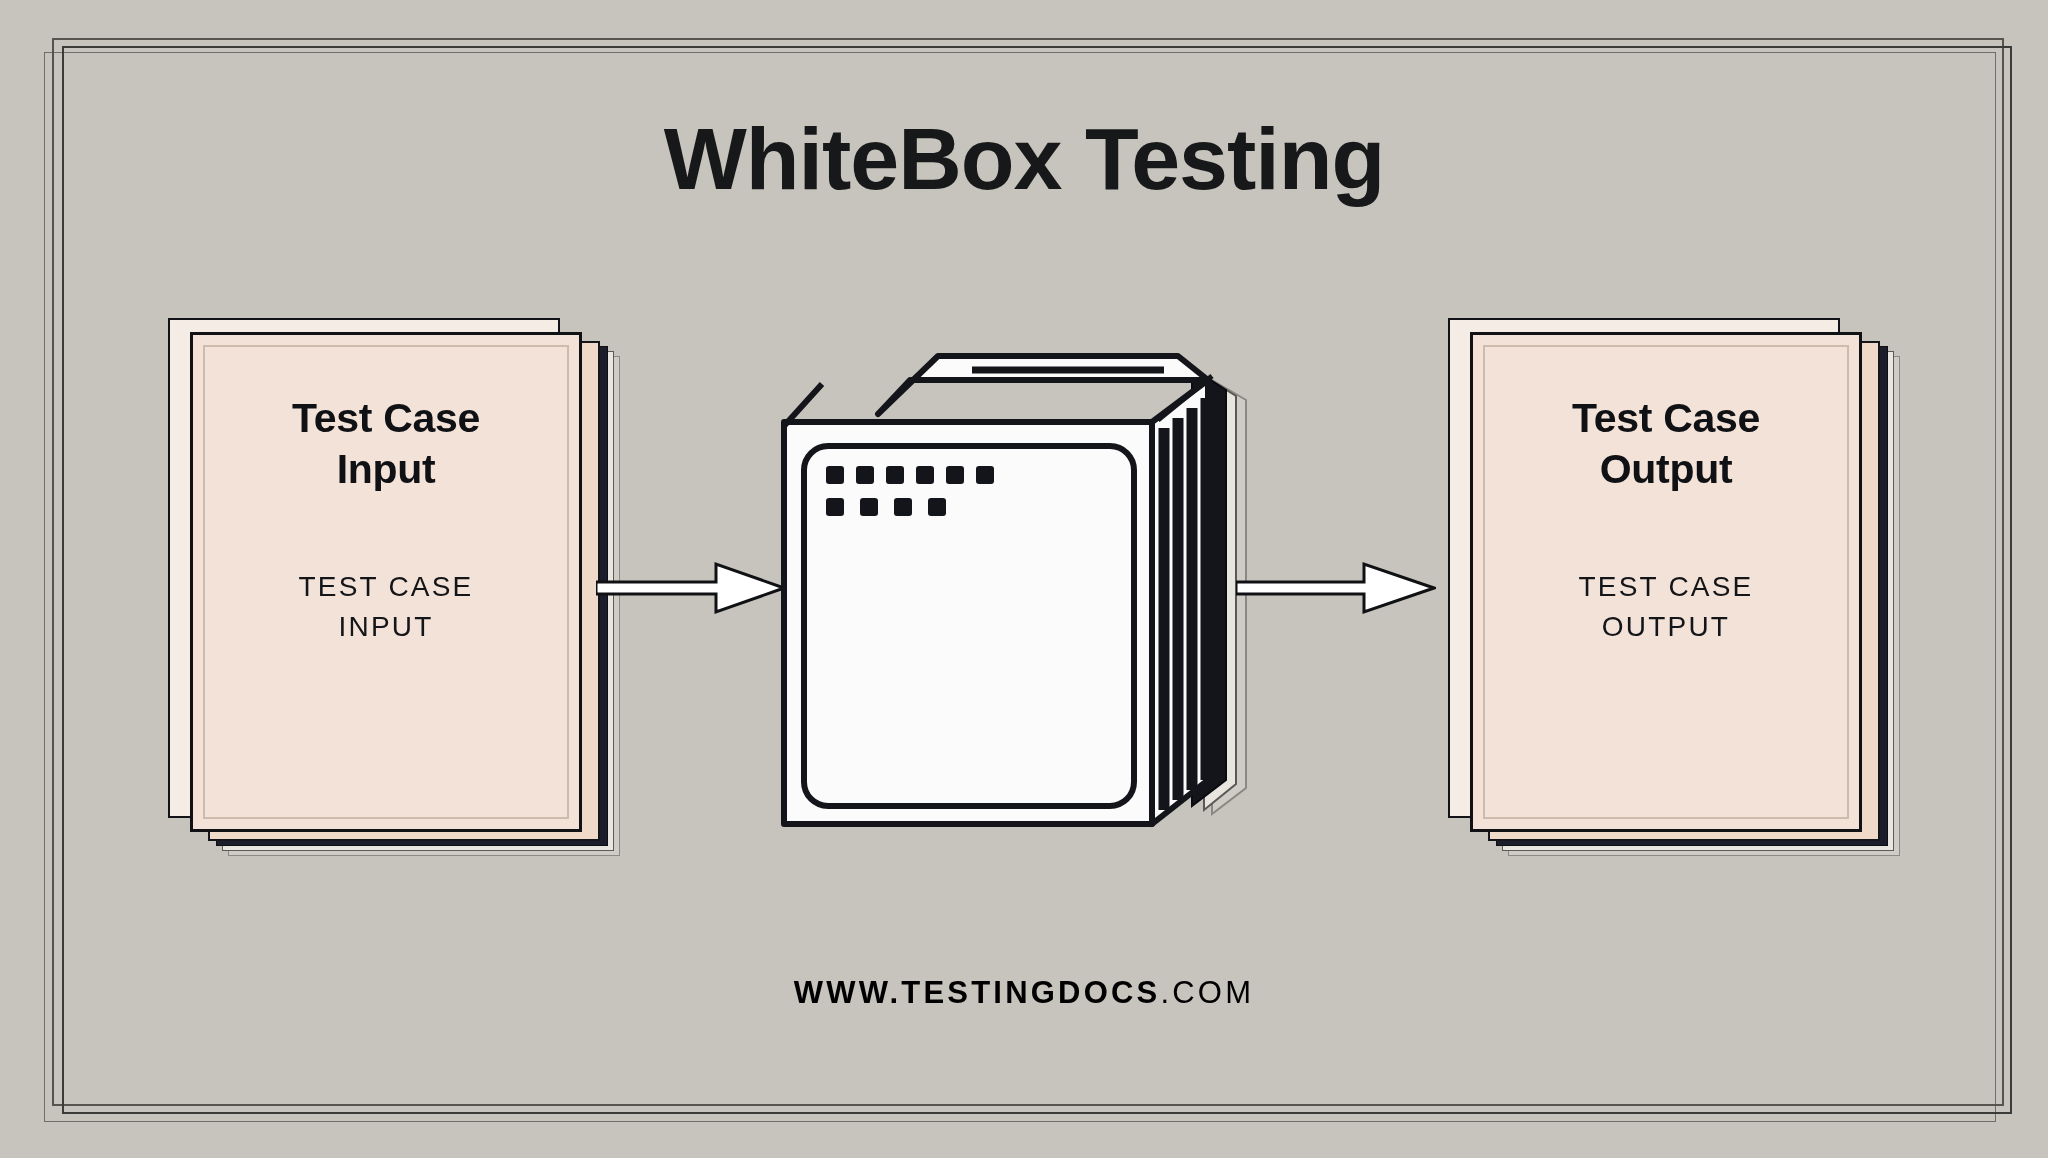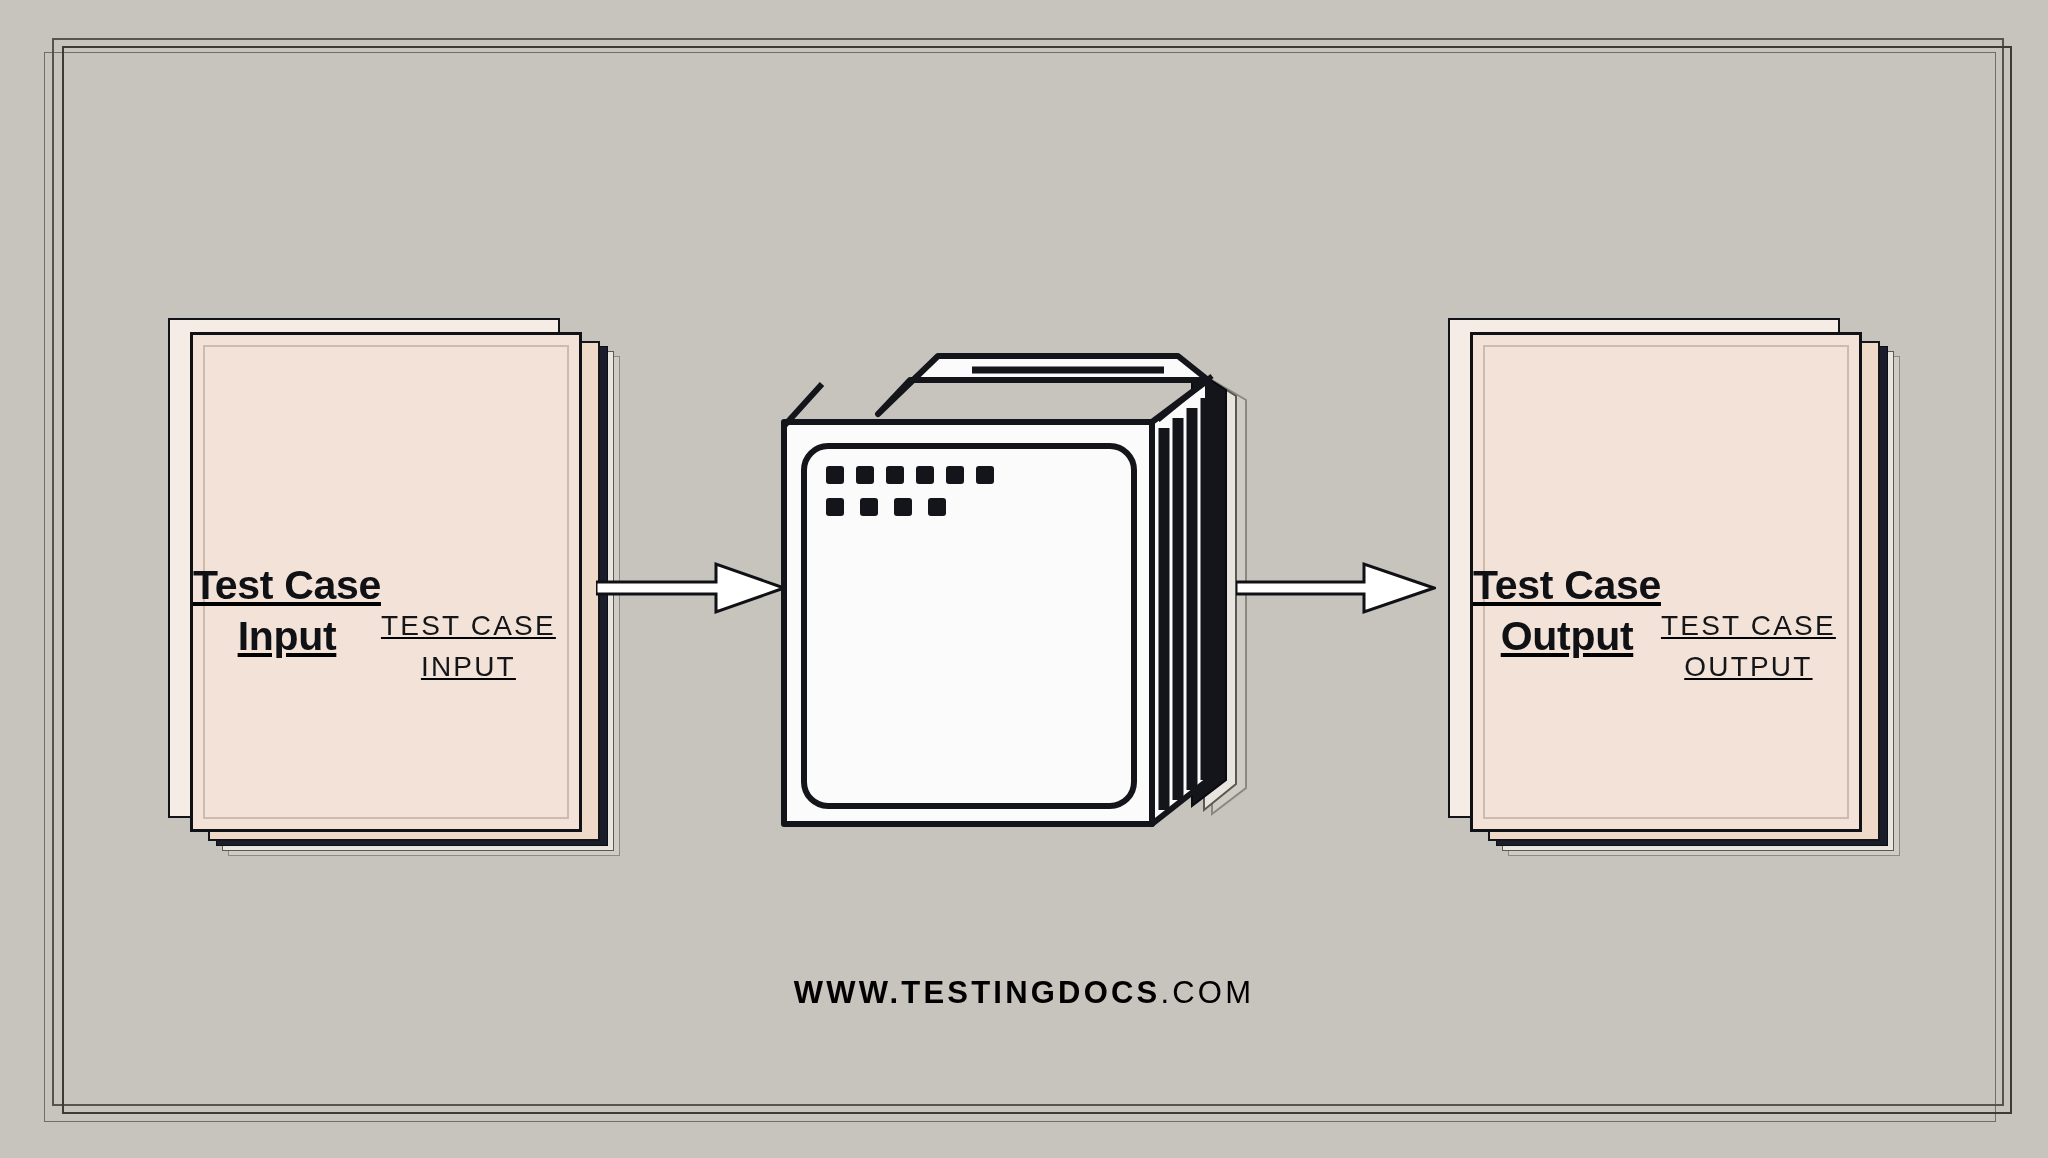--- a/index.html
+++ b/index.html
@@ -65,24 +65,24 @@
     left: 0; top: 0;
     width: 392px; height: 500px;
     background: #f3e2d7;
     border: 3px solid #111216;
     box-shadow: inset 0 0 0 10px #f3e2d7, inset 0 0 0 12px #cdbbae;
   }
   .card-body {
     position: absolute;
     inset: 0;
     display: flex;
+    flex-direction: column;
     align-items: center;
     padding-top: 58px;
     box-sizing: border-box;
-    text-decoration: underline;
   }
   .card-heading {
     font-size: 41px;
     font-weight: 700;
     line-height: 1.24;
     color: #101114;
     text-align: center;
     letter-spacing: -0.3px;
   }
   .card-sub {
@@ -132,20 +132,21 @@
 </style>
 </head>
 <body>
 
 <div class="stage">
 
   <div class="frame frame-c"></div>
   <div class="frame frame-a"></div>
   <div class="frame frame-b"></div>
 
+  <div class="title">WhiteBox Testing</div>
 
   <div class="card-stack left">
     <div class="sheet sh4"></div>
     <div class="sheet sh3"></div>
     <div class="sheet sh2"></div>
     <div class="sheet sh1"></div>
     <div class="sheet back"></div>
     <div class="sheet main-card">
       <div class="card-body">
         <div class="card-heading">

